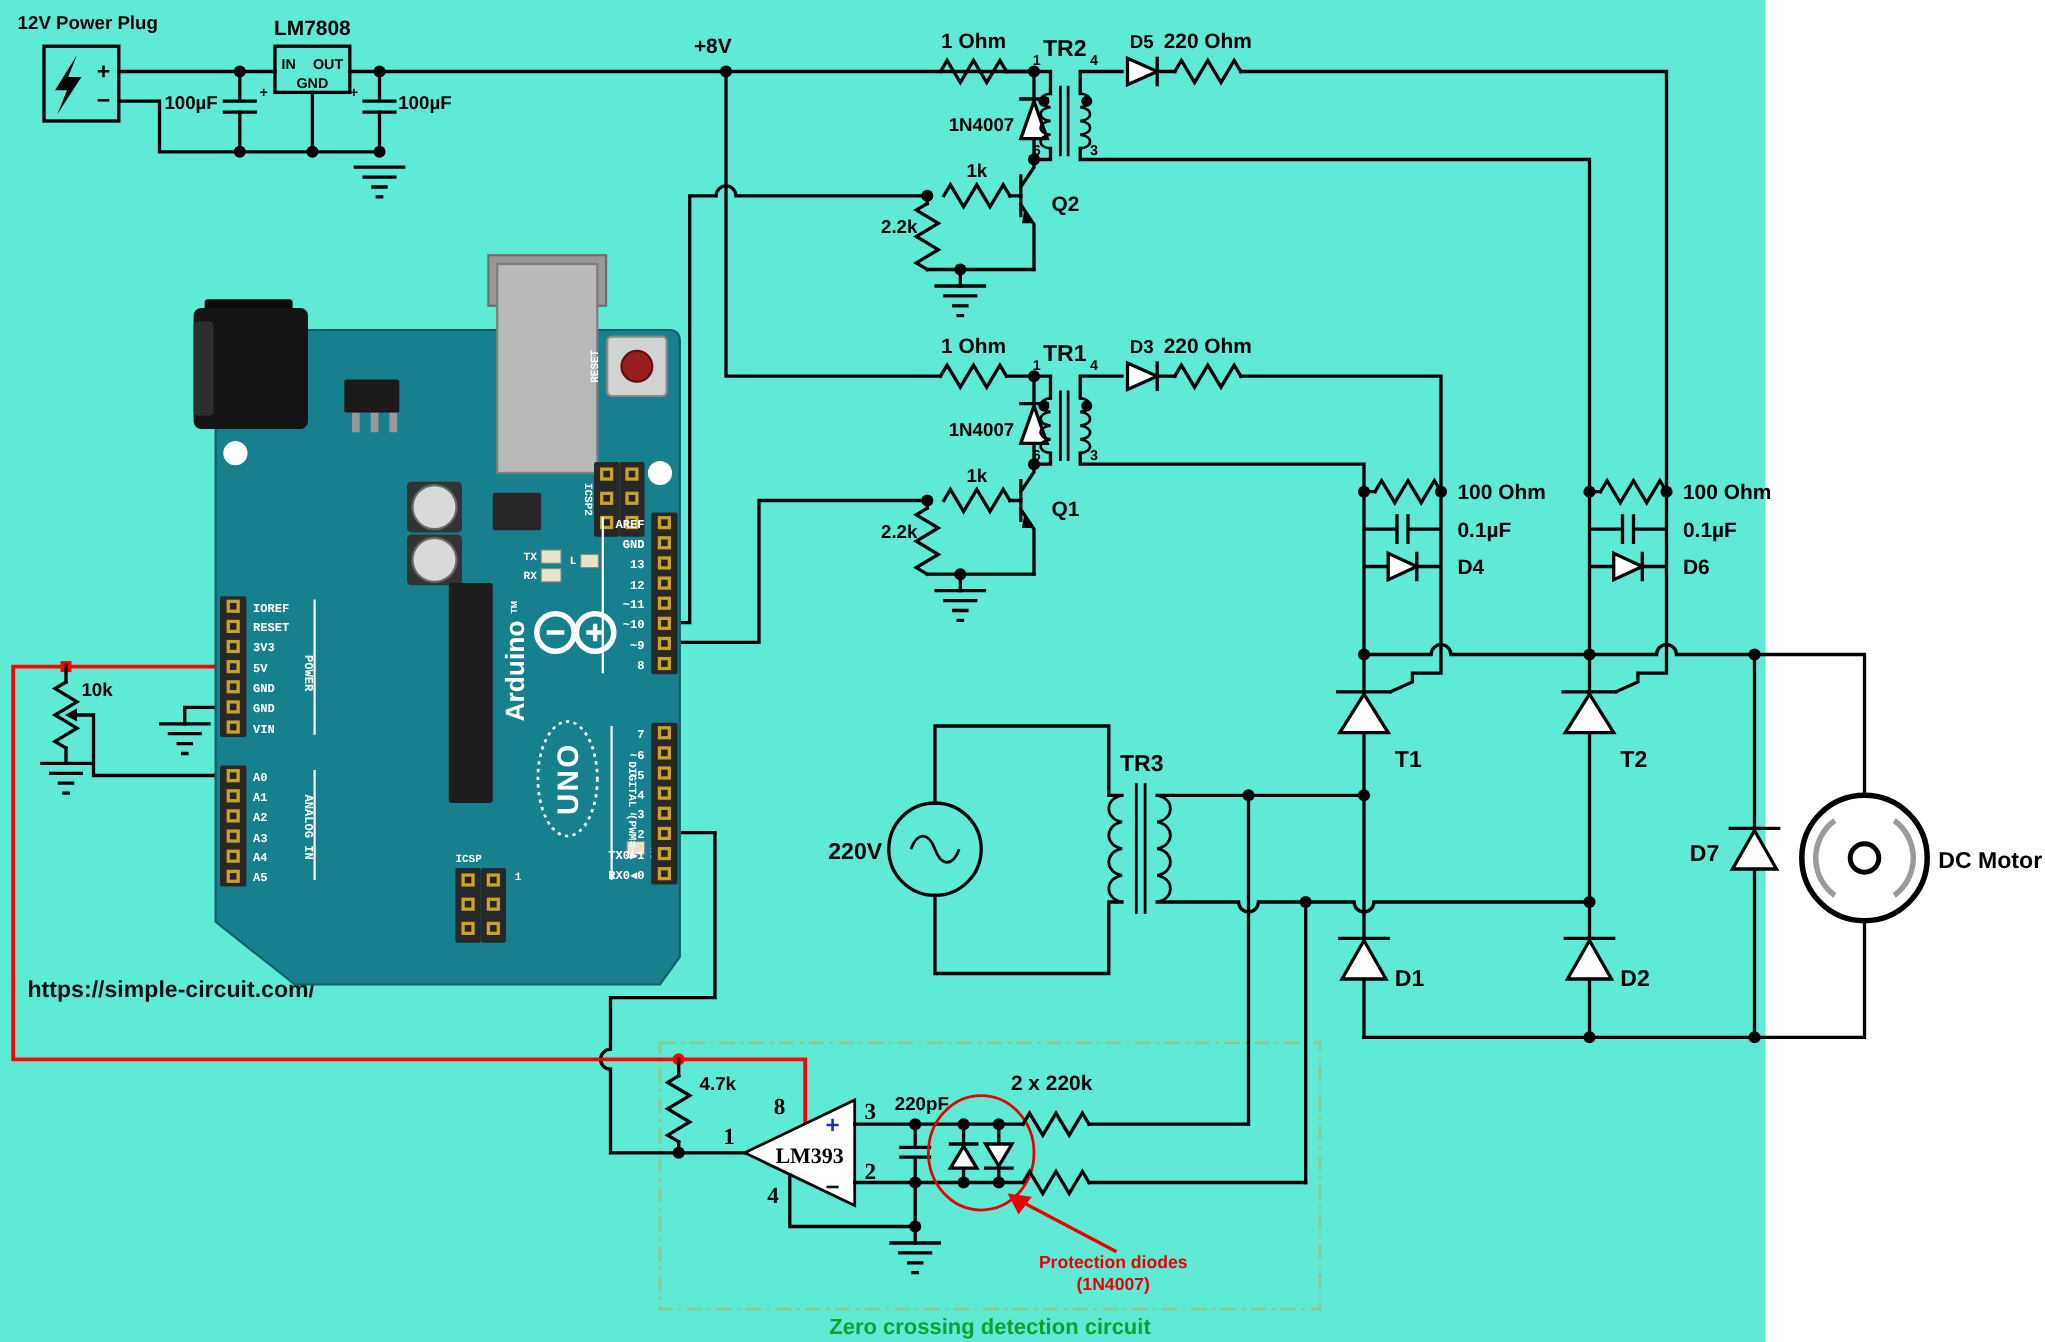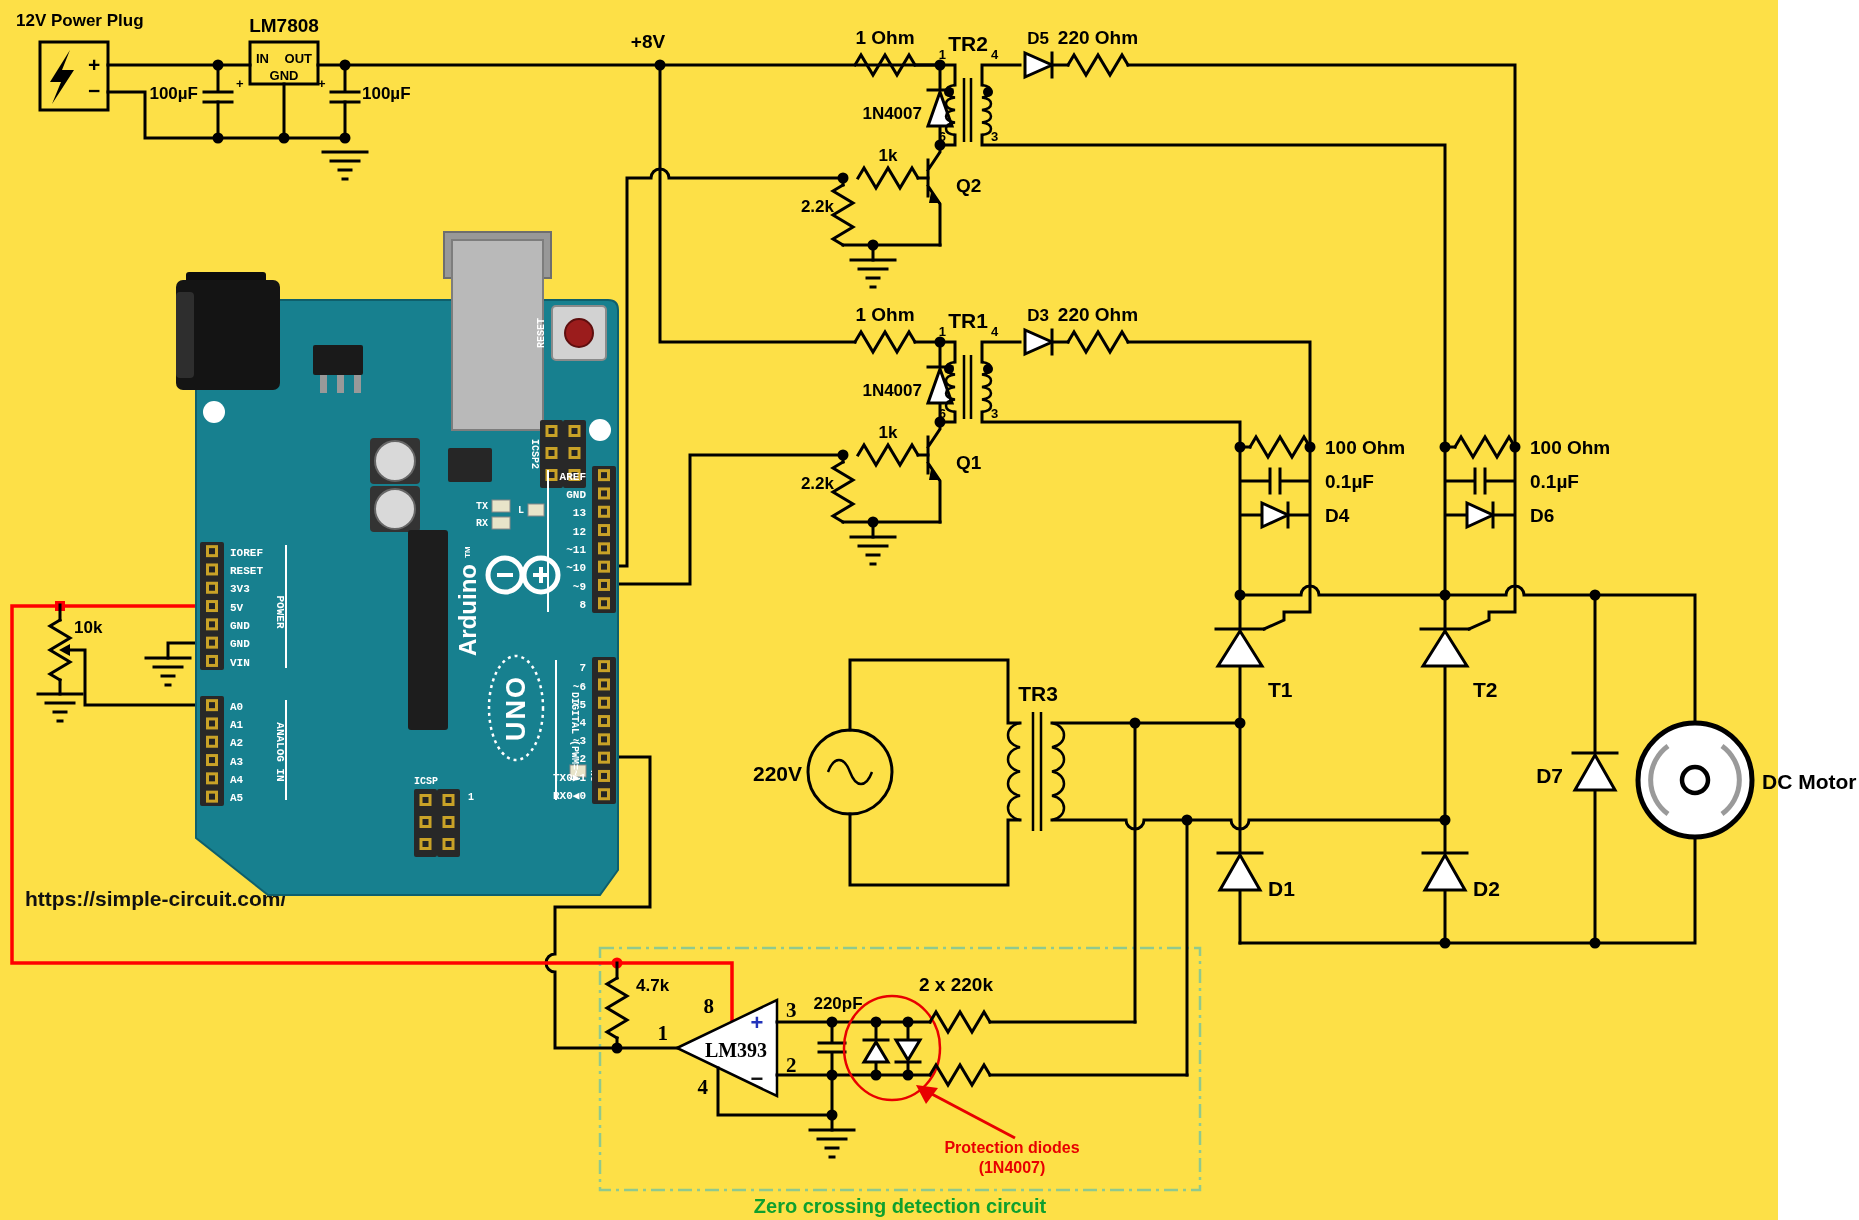--- a/index.html
+++ b/index.html
@@ -1,16 +1,16 @@
 <!DOCTYPE html>
 <html><head>
 <meta charset="utf-8">
 <style>
   html,body{margin:0;padding:0;background:#fff}
-  .page{position:relative;width:1778px;height:1220px;background:#fde047;font-family:"Liberation Sans",sans-serif}
+  .page{position:relative;width:1605px;height:1220px;background:#5eead4;font-family:"Liberation Sans",sans-serif}
   svg{display:block}
   .w{stroke:#000;stroke-width:3;fill:none;stroke-linecap:square}
   .w2{stroke:#000;stroke-width:2.5;fill:none}
   .sym{stroke:#000;stroke-width:3;fill:#fff}
   .symo{stroke:#000;stroke-width:3;fill:none}
   .dot{fill:#000}
   .red{stroke:#ff0000;stroke-width:3.5;fill:none;stroke-linecap:square}
   .redthin{stroke:#e80000;stroke-width:2.5;fill:none}
   .lab{font:bold 19px "Liberation Sans",sans-serif;fill:#000}
   .lab17{font:bold 17px "Liberation Sans",sans-serif;fill:#000}

